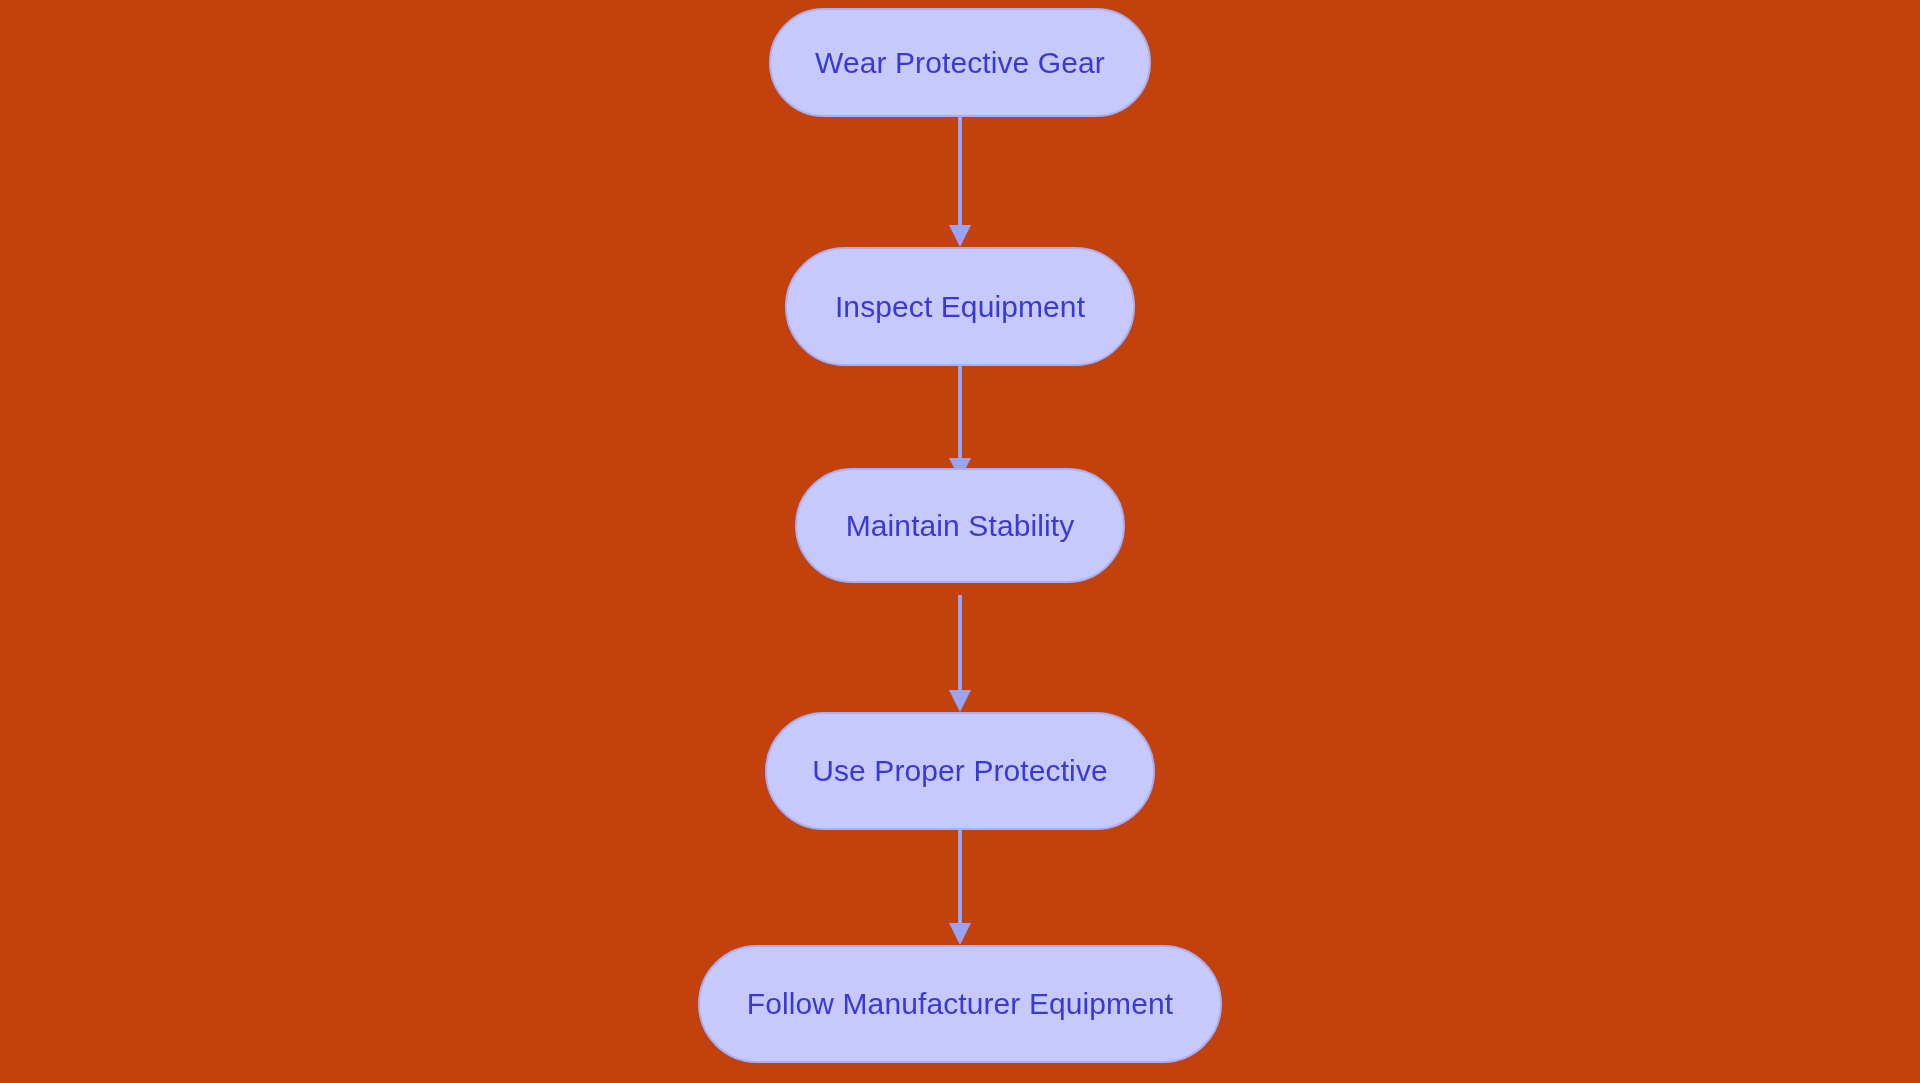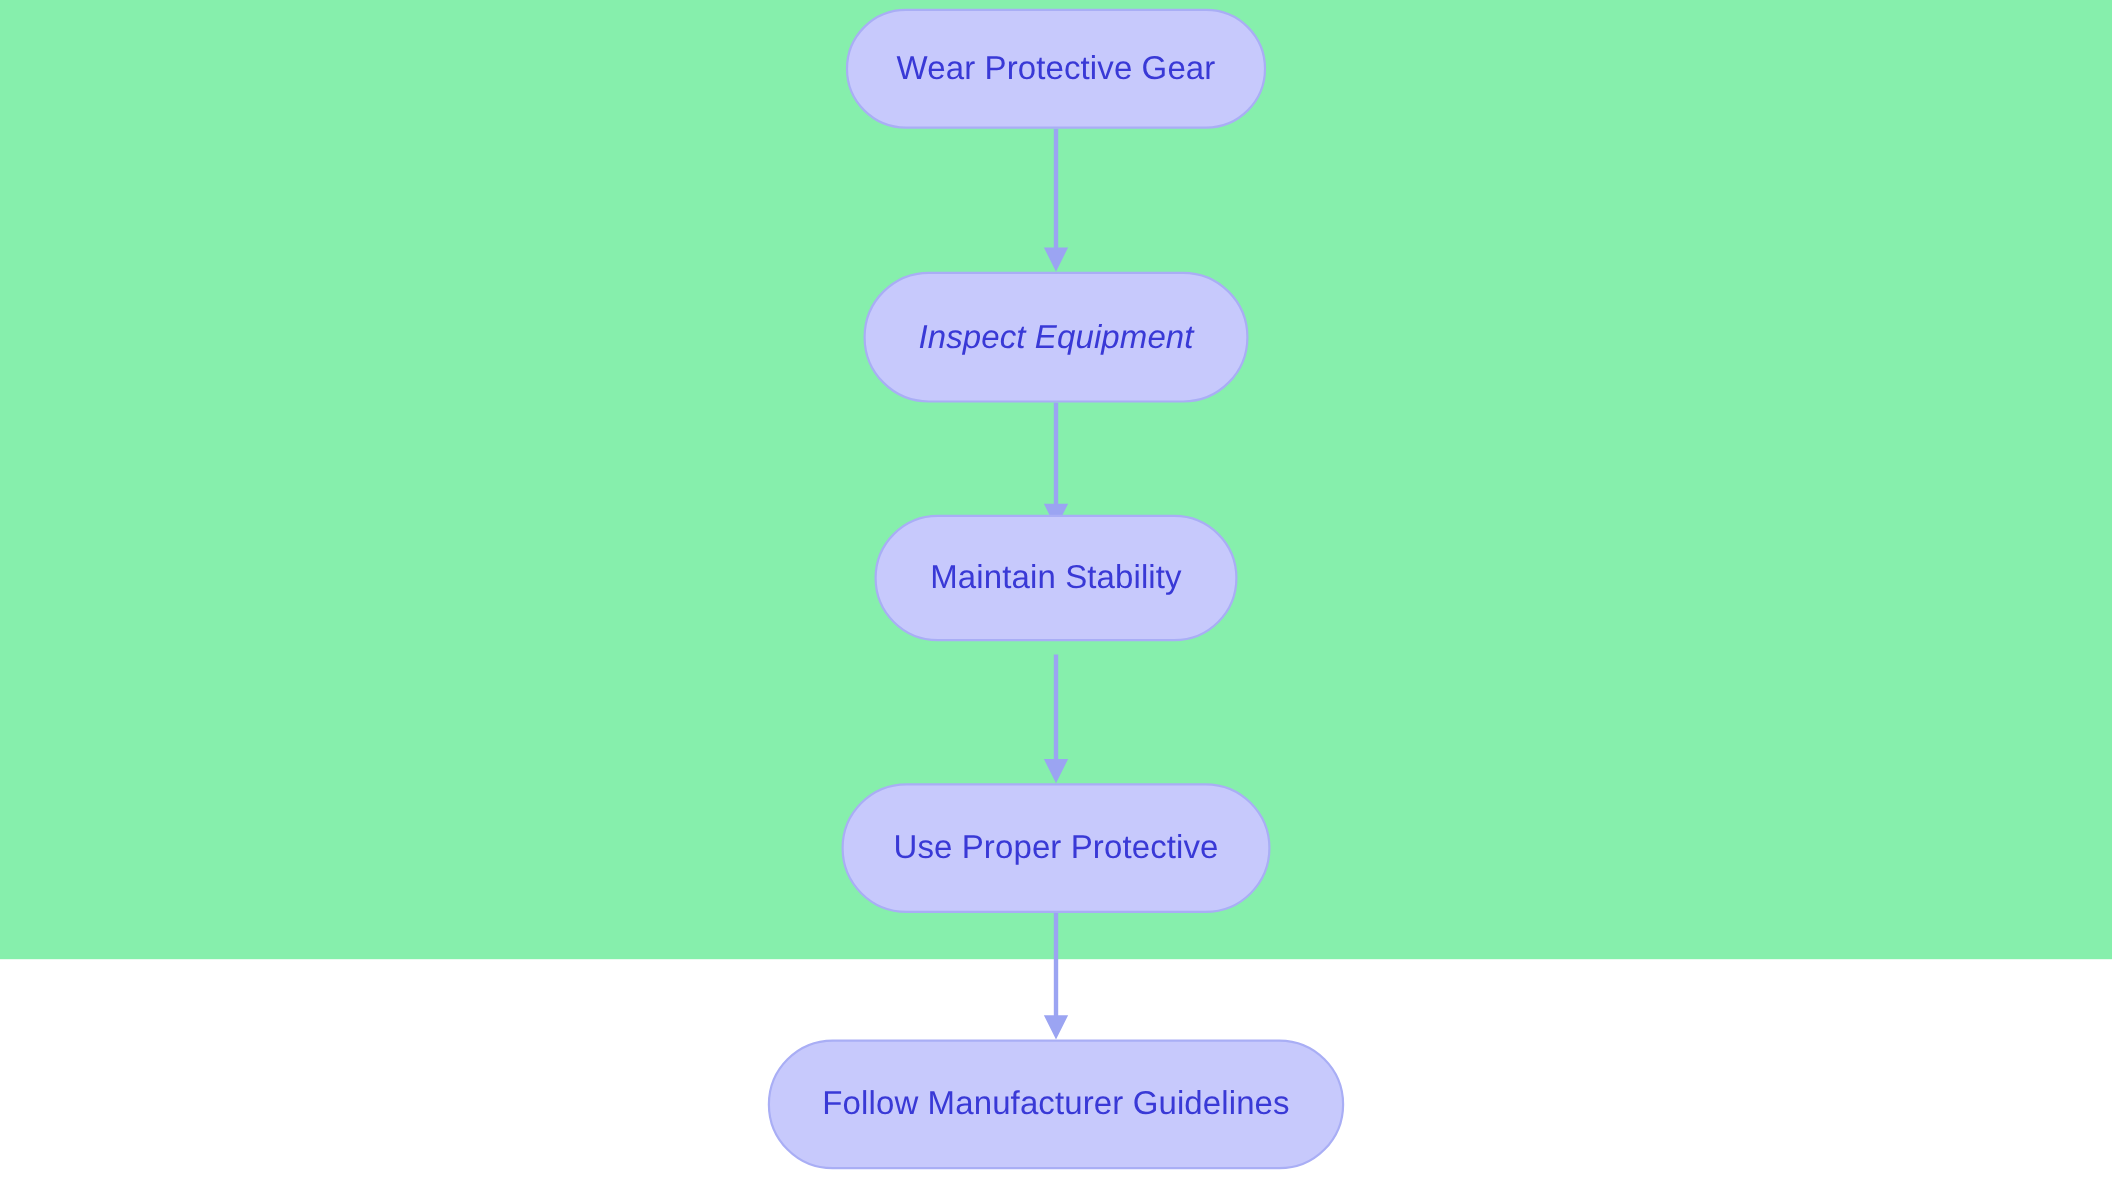--- a/index.html
+++ b/index.html
@@ -11,22 +11,22 @@
   body {
     width: 1920px;
     height: 1083px;
     overflow: hidden;
     font-family: "Liberation Sans", "DejaVu Sans", sans-serif;
   }
 
   #flowchart-canvas {
     position: relative;
     width: 1920px;
-    height: 872px;
-    background: #86efac;
+    height: 1083px;
+    background: #c2410c;
   }
 
   
   #connector-layer {
     position: absolute;
     left: 0;
     top: 0;
     width: 1920px;
     height: 1083px;
     pointer-events: none;
@@ -85,27 +85,27 @@
       <g>
         <line x1="960" y1="830" x2="960" y2="925" stroke="#9ba4f2" stroke-width="4"></line>
         <polygon points="949,923 971,923 960,945" fill="#9ba4f2"></polygon>
       </g>
     </svg>
 
   <div id="node-layer">
       <div class="flow-node" style="left: 960px; top: 8px; width: 382px; height: 109px; background: rgb(199, 201, 252); border-color: rgb(169, 174, 245);">
         <span class="flow-node-label" style="color: rgb(57, 57, 214);">Wear Protective Gear</span>
       </div>
-      <div class="flow-node" style="left: 960px; top: 247px; width: 350px; height: 119px; background: rgb(199, 201, 252); border-color: rgb(169, 174, 245); font-style: italic;">
+      <div class="flow-node" style="left: 960px; top: 247px; width: 350px; height: 119px; background: rgb(199, 201, 252); border-color: rgb(169, 174, 245);">
         <span class="flow-node-label" style="color: rgb(57, 57, 214);">Inspect Equipment</span>
       </div>
       <div class="flow-node" style="left: 960px; top: 468px; width: 330px; height: 115px; background: rgb(199, 201, 252); border-color: rgb(169, 174, 245);">
         <span class="flow-node-label" style="color: rgb(57, 57, 214);">Maintain Stability</span>
       </div>
       <div class="flow-node" style="left: 960px; top: 712px; width: 390px; height: 118px; background: rgb(199, 201, 252); border-color: rgb(169, 174, 245);">
         <span class="flow-node-label" style="color: rgb(57, 57, 214);">Use Proper Protective</span>
       </div>
       <div class="flow-node" style="left: 960px; top: 945px; width: 524px; height: 118px; background: rgb(199, 201, 252); border-color: rgb(169, 174, 245);">
-        <span class="flow-node-label" style="color: rgb(57, 57, 214);">Follow Manufacturer Guidelines</span>
+        <span class="flow-node-label" style="color: rgb(57, 57, 214);">Follow Manufacturer Equipment</span>
       </div>
     </div>
 
 </div>
 
 </body></html>

